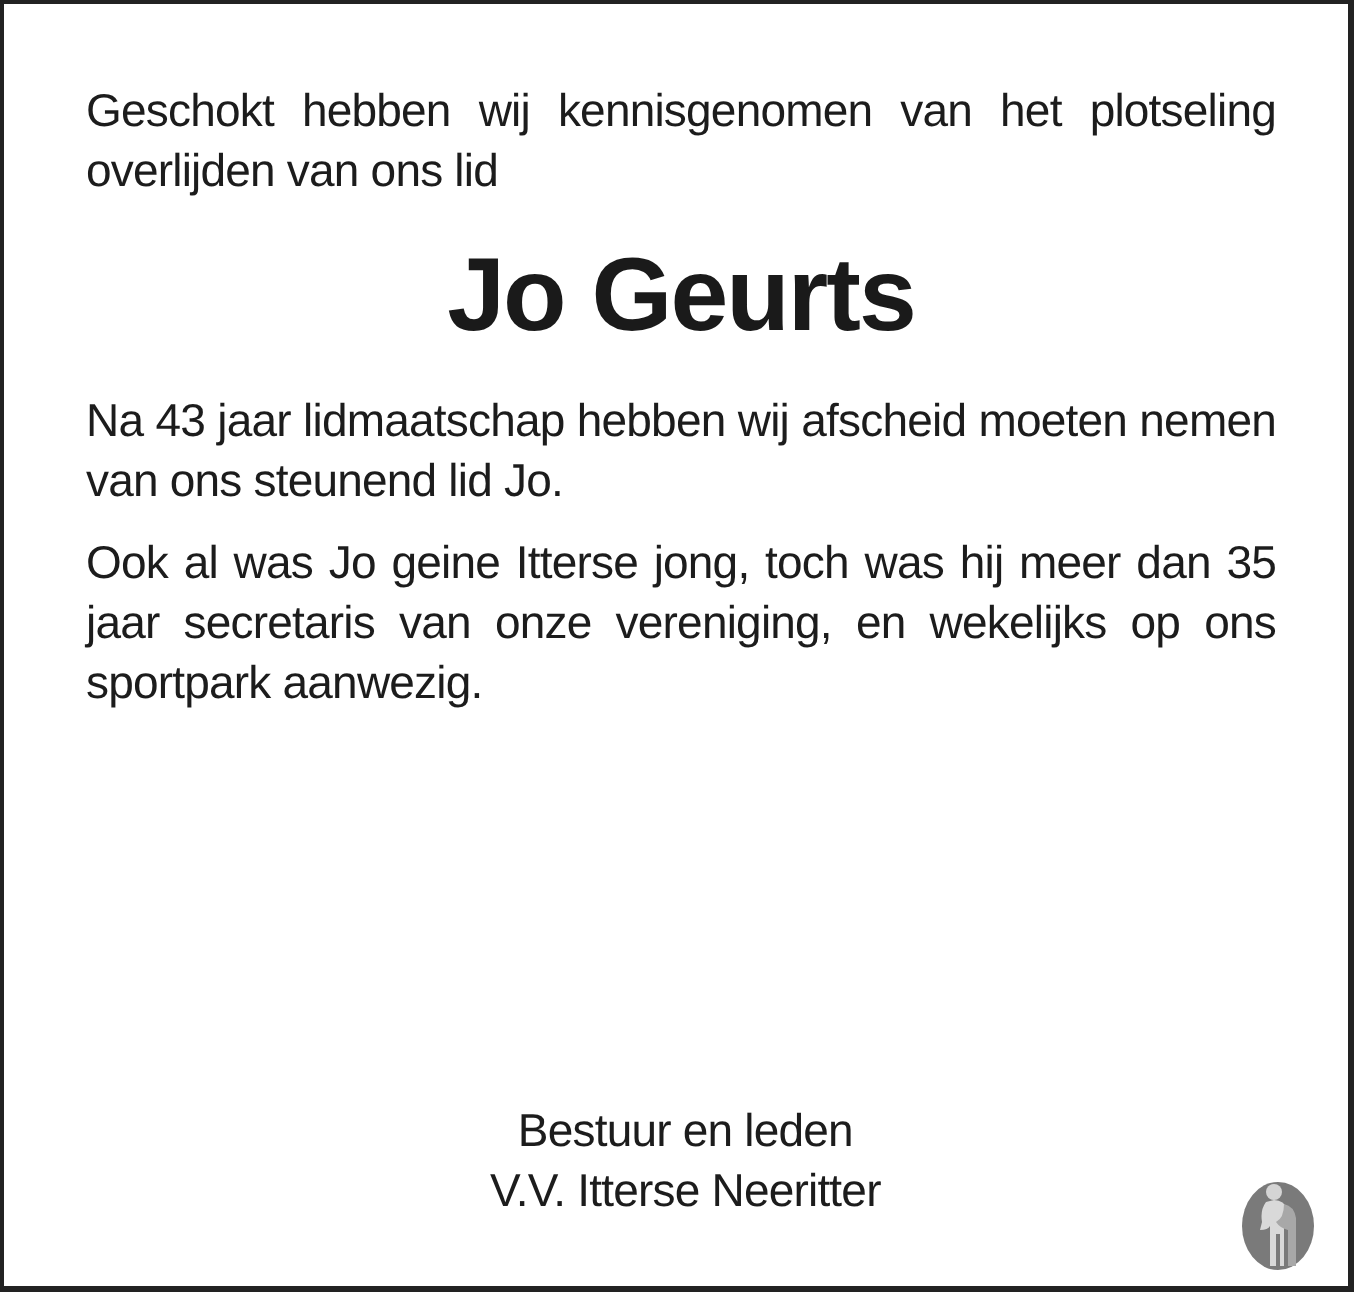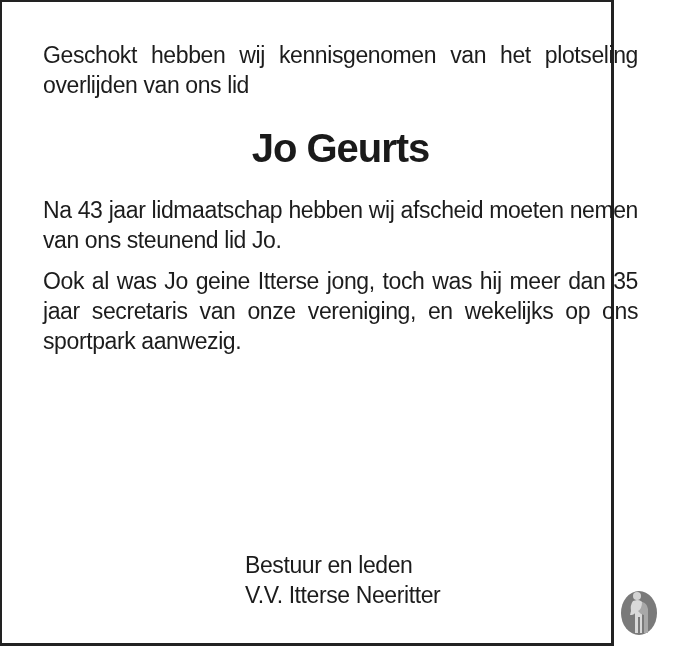--- a/index.html
+++ b/index.html
@@ -1,19 +1,19 @@
 <!DOCTYPE html>
 <html><head>
   <meta charset="utf-8">
   <style>
     html, body { margin: 0; padding: 0; background: #ffffff; }
     body { width: 677px; height: 646px; overflow: hidden; }
     .frame {
       position: absolute; left: 0; top: 0;
-      width: 614px; height: 646px;
+      width: 677px; height: 646px;
       box-sizing: border-box;
       border: 2px solid #222222;
       border-right-width: 3px;
       border-bottom-width: 3px;
       background: #ffffff;
     }
     .content {
       position: absolute;
       left: 41px; top: 38px;
       width: 595px;
@@ -25,38 +25,38 @@
     }
     .para {
       margin: 0;
       text-align: justify;
       text-align-last: left;
     }
     .name {
       text-align: center;
       font-family: "Liberation Sans", sans-serif;
       font-weight: bold;
-      font-size: 40px;
+      font-size: 52px;
       line-height: 50px;
       letter-spacing: -1px;
       color: #1a1a1a;
       margin: 23px 0 22px 0;
     }
     .p1 { margin-bottom: 0; }
     .gap { margin-top: 11px; }
     .sig {
       position: absolute;
       left: 243px; top: 548px;
       font-family: "Liberation Sans", sans-serif;
       font-size: 23px;
       line-height: 30px;
       letter-spacing: -0.4px;
       color: #1c1c1c;
     }
-    .sig div { white-space: nowrap; }
+    .sig div { white-space: nowrap; text-align: center; }
     .logo {
       position: absolute;
       left: 618px; top: 587px;
       width: 38px; height: 48px;
     }
   </style>
 </head>
 <body>
 
 <div class="frame">

